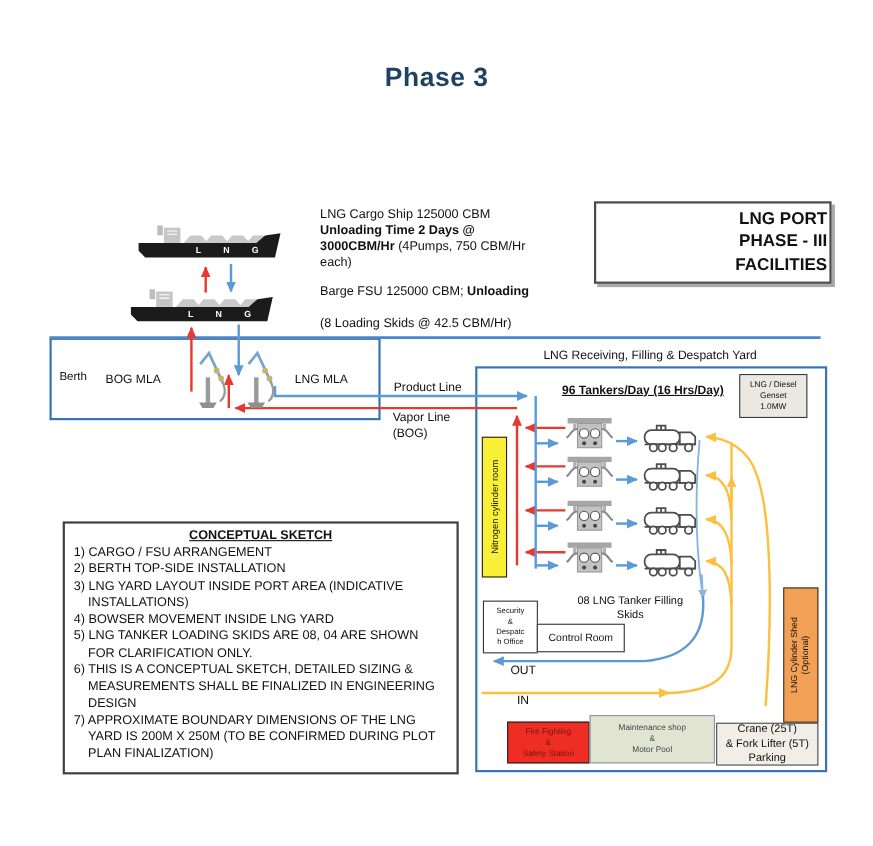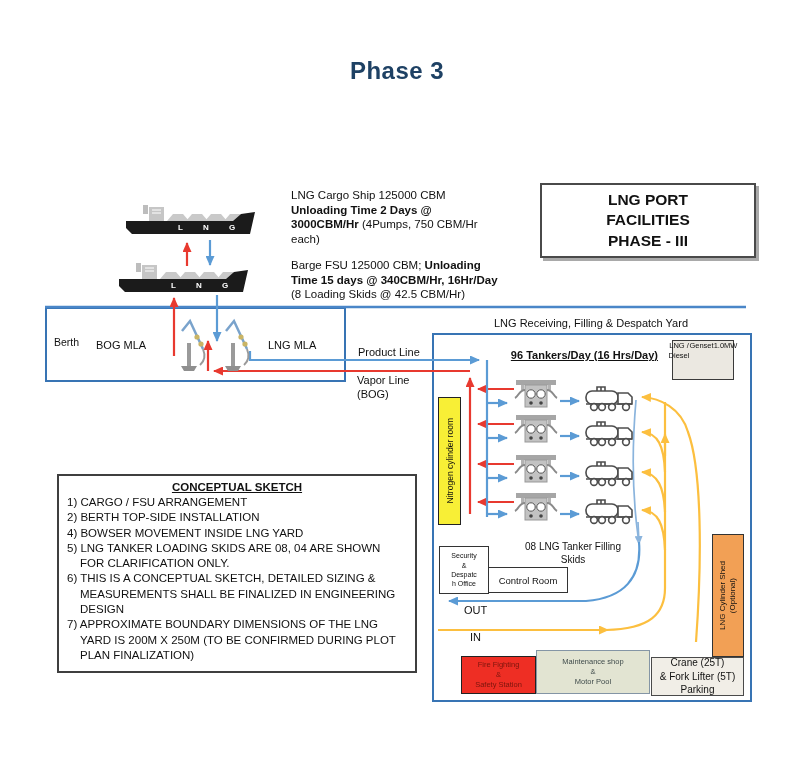--- a/index.html
+++ b/index.html
@@ -8,35 +8,35 @@
   .abs{position:absolute;}
   #page-title{left:0;right:0;top:57px;text-align:center;font-size:24px;font-weight:bold;
               color:var(--c-navy);letter-spacing:.5px;z-index:2;}
   
   #ship-info{left:291px;top:188px;width:250px;font-size:11.5px;line-height:1.28;z-index:2;}
   #ship-info .para{margin:0 0 11px 0;}
   #ship-info b, #ship-info .b{font-weight:bold;}
   
   #port-box{left:540px;top:183px;width:208px;border:2px solid #4a4a4a;background:#fff;
             box-shadow:3px 3px 0 #a9a9a9;padding:5px 2px;z-index:2;}
-  #port-box div{font-size:15.5px;font-weight:bold;line-height:1.32;text-align:center;}
+  #port-box div{font-size:15.5px;font-weight:bold;line-height:1.32;text-align:right;}
   
   #berth-box{left:45px;top:307px;width:297px;height:71px;border:2.5px solid var(--c-border);z-index:1;}
   #berth-label{left:54px;top:312px;font-size:10.5px;z-index:2;margin-top:24px;}
   #bog-mla{left:96px;top:339px;font-size:11px;z-index:2;}
   #lng-mla{left:268px;top:339px;font-size:11px;z-index:2;}
   
   #product-line-label{left:358px;top:346px;font-size:11px;z-index:2;}
   #vapor-line-label{left:357px;top:374px;font-size:11px;line-height:1.25;z-index:2;}
   
   #yard-box{left:432px;top:333px;width:316px;height:365px;border:2.5px solid var(--c-border);z-index:1;}
   #yard-title{left:432px;top:317px;width:318px;text-align:center;font-size:11px;z-index:2;}
   #tankers{left:462px;top:349px;width:196px;text-align:right;font-size:11px;font-weight:bold;z-index:2;text-decoration:underline;}
   #genset-box{left:672px;top:340px;width:60px;height:38px;border:1.5px solid #3a3a3a;
-              background:var(--c-genset);z-index:2;display:flex;flex-direction:row;justify-content:center;}
+              background:var(--c-genset);z-index:2;display:flex;flex-direction:column;justify-content:center;}
   #genset-box div{font-size:7.5px;line-height:1.3;text-align:center;}
   #nitrogen-box{left:438px;top:397px;width:21px;height:126px;border:1px solid #222;
                 background:var(--c-yellowbox);z-index:2;display:flex;align-items:center;justify-content:center;}
   #nitrogen-box span{writing-mode:vertical-rl;transform:rotate(180deg);font-size:8.5px;white-space:nowrap;}
   #skids-caption{left:503px;top:524px;width:140px;text-align:center;font-size:10px;line-height:1.3;z-index:2;margin-top:16px;}
   #security-box{left:439px;top:546px;width:48px;height:46px;border:1.5px solid #333;background:#fff;
                 z-index:2;display:flex;flex-direction:column;justify-content:center;}
   #security-box div{font-size:7px;line-height:1.35;text-align:center;}
   #control-box{left:488px;top:567px;width:78px;height:24px;border:1.5px solid #333;background:#fff;
                z-index:2;display:flex;align-items:center;justify-content:center;font-size:9.5px;}
@@ -101,27 +101,27 @@
     <polygon points="44,17 50,10 60,10 66,17" fill="#c9c9c9"></polygon>
     <polygon points="63,17 69,10 79,10 85,17" fill="#c9c9c9"></polygon>
     <polygon points="82,17 88,10 98,10 104,17" fill="#c9c9c9"></polygon>
     <polygon points="101,17 107,10 117,10 123,17" fill="#c9c9c9"></polygon>
     <polygon points="3,17 110,17 118,10 132,8 127,30 9,30 3,24" fill="#1b1b1b"></polygon>
     <text x="55" y="26" fill="#ffffff" font-size="8" font-weight="bold" letter-spacing="9" font-family="Liberation Sans, sans-serif">L N G</text>
   </svg>
 
   <div id="ship-info" class="abs">
     <div class="para"><span>LNG Cargo Ship 125000 CBM</span><br><span class="b">Unloading Time 2 Days @</span><br><span class="b">3000CBM/Hr</span><span> (4Pumps, 750 CBM/Hr</span><br><span>each)</span></div>
-    <div class="para"><span>Barge FSU 125000 CBM; </span><span class="b">Unloading</span><br><span class="b">Time 15 days @ 340CBM/Hr, 16Hr/Day</span><br><span>(8 Loading Skids @ 42.5 CBM/Hr)</span></div>
+    <div class="para"><span>Barge FSU 125000 CBM; </span><span class="b">Unloading</span><br><br><span>(8 Loading Skids @ 42.5 CBM/Hr)</span></div>
   </div>
 
   <div id="port-box" class="abs">
     <div>LNG PORT</div>
+    <div>PHASE - III</div>
     <div>FACILITIES</div>
-    <div>PHASE - III</div>
   </div>
 
   <div id="berth-box" class="abs"></div>
   <div id="berth-label" class="abs">Berth</div>
   <div id="bog-mla" class="abs">BOG MLA</div>
   <div id="lng-mla" class="abs">LNG MLA</div>
 
   <svg class="abs icon" style="left:176px;top:313px;" width="40" height="62" viewBox="0 0 40 62">
     <rect x="11" y="30" width="4" height="24" fill="#9a9a9a"></rect>
     <polygon points="5,53 21,53 18,58 8,58" fill="#8f8f8f"></polygon>
@@ -295,20 +295,21 @@
   <div id="shed-box" class="abs">
     <span class="vt">LNG Cylinder Shed</span>
     <span class="vt">(Optional)</span>
   </div>
 
   <div id="sketch-box" class="abs">
     <div id="sketch-title">CONCEPTUAL SKETCH</div>
     <div>
         <div class="cs-item">1) CARGO / FSU ARRANGEMENT</div>
         <div class="cs-item">2) BERTH TOP-SIDE INSTALLATION</div>
+        <div class="cs-item">3) LNG YARD LAYOUT INSIDE PORT AREA (INDICATIVE INSTALLATIONS)</div>
         <div class="cs-item">4) BOWSER MOVEMENT INSIDE LNG YARD</div>
         <div class="cs-item">5) LNG TANKER LOADING SKIDS ARE 08, 04 ARE SHOWN FOR CLARIFICATION ONLY.</div>
         <div class="cs-item">6) THIS IS A CONCEPTUAL SKETCH, DETAILED SIZING &amp; MEASUREMENTS SHALL BE FINALIZED IN ENGINEERING DESIGN</div>
         <div class="cs-item">7) APPROXIMATE BOUNDARY DIMENSIONS OF THE LNG YARD IS 200M X 250M (TO BE CONFIRMED DURING PLOT PLAN FINALIZATION)</div>
       </div>
   </div>
 
   <svg id="flow-overlay" class="abs" width="794" height="769" viewBox="0 0 794 769">
     <defs>
       <marker id="mR" markerWidth="10" markerHeight="9" refX="9" refY="4.5" orient="auto" markerUnits="userSpaceOnUse">

